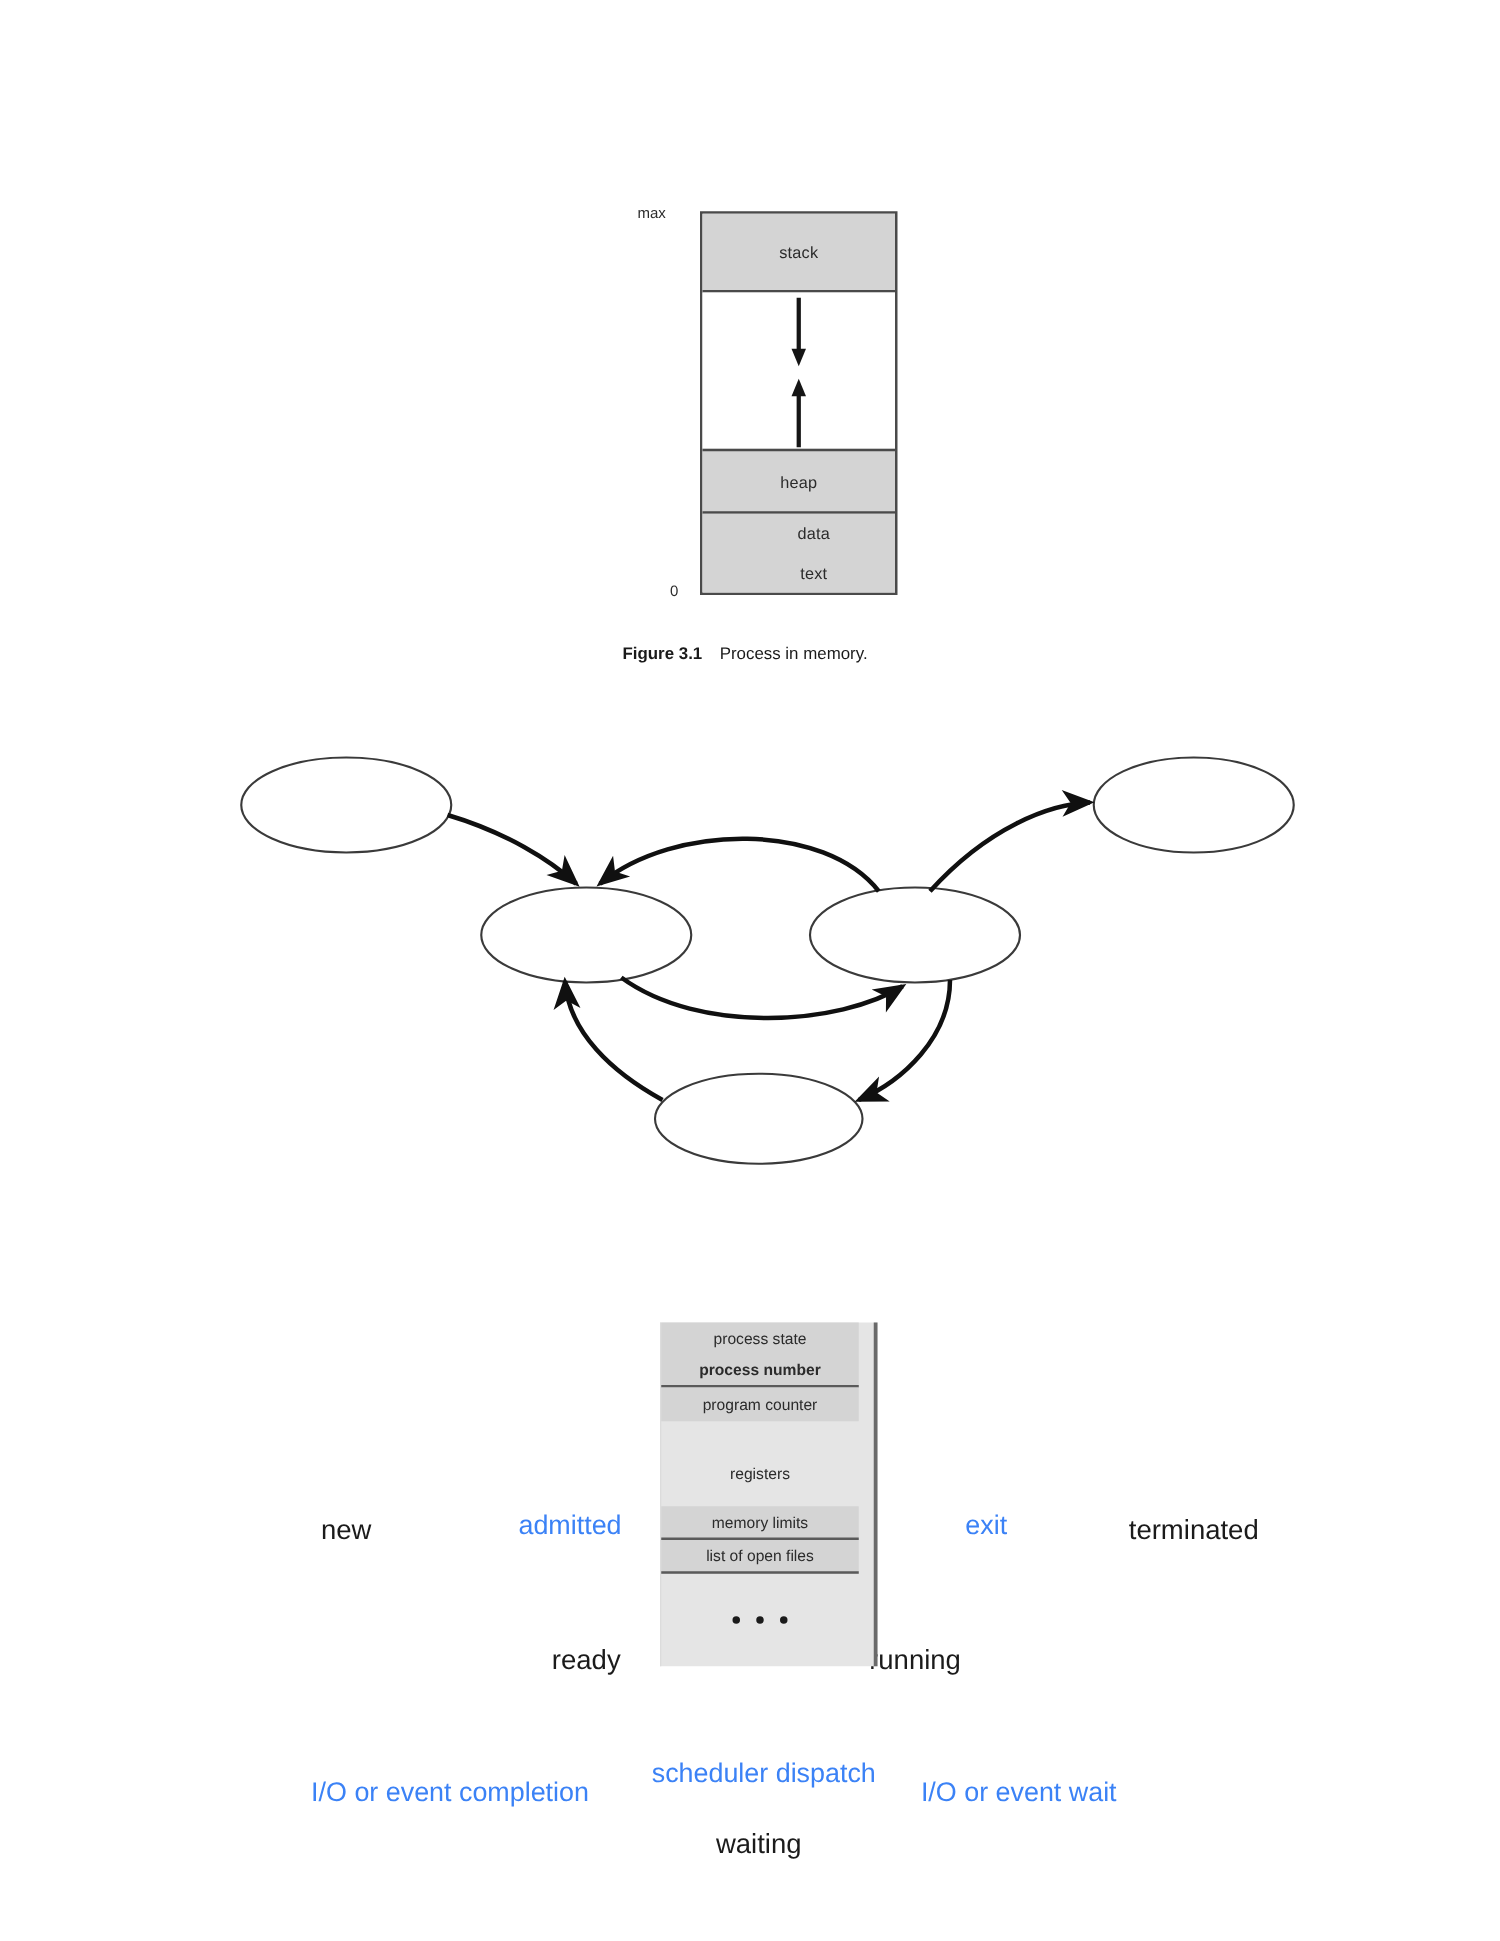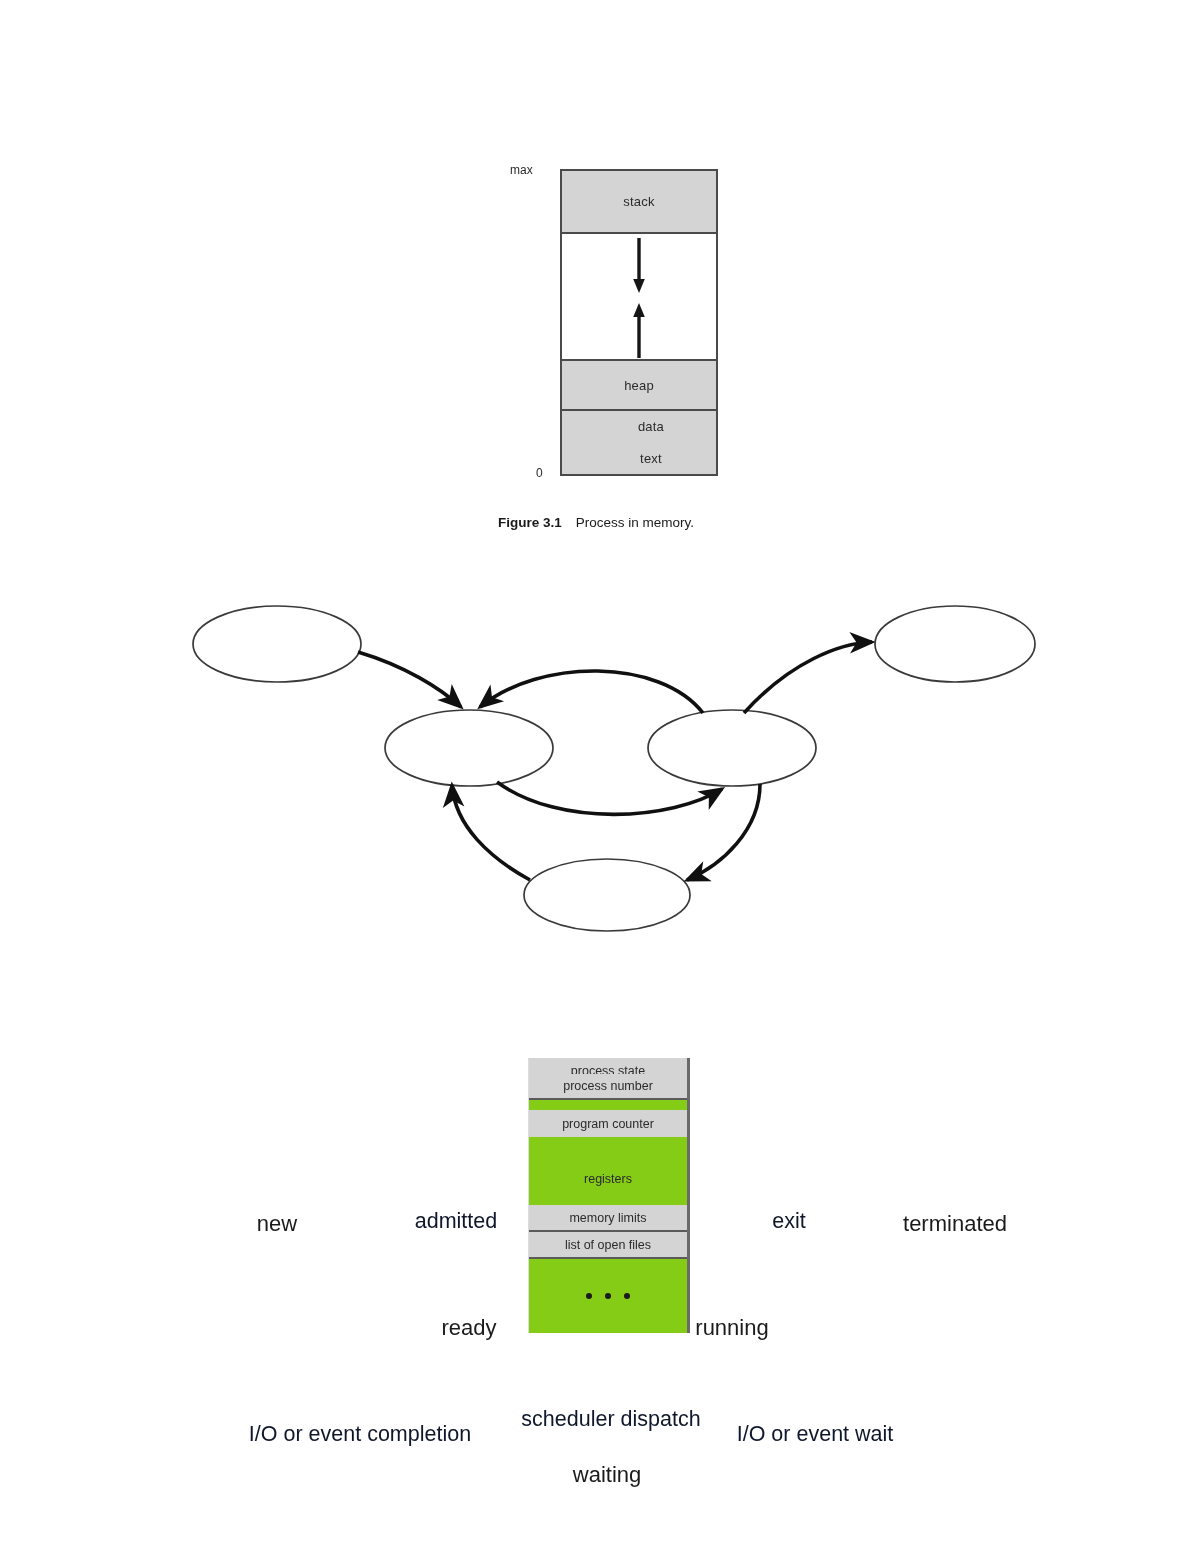--- a/index.html
+++ b/index.html
@@ -116,21 +116,21 @@
   .state-label {
     position: absolute;
     font-size: 22px;
     color: #1b1b1b;
     white-space: nowrap;
     transform: translate(-50%, -50%);
   }
   .edge-label {
     position: absolute;
     font-size: 21.5px;
-    color: #0f172a;
+    color: #3b82f6;
     white-space: nowrap;
     transform: translate(-50%, -50%);
   }
 
   
   #fig33 {
     position: absolute;
     left: 0;
     top: 1040px;
     width: 1200px;
@@ -138,39 +138,40 @@
   }
   .pcb-box {
     position: absolute;
     left: 528px;
     top: 18px;
     width: 158px;
     height: 275px;
     border-left: 1px solid #dcdcdc;
     border-right: 3px solid #6a6a6a;
     box-sizing: content-box;
-    background: #84cc16;
+    background: #e5e5e5;
+    padding-left: 12px;
   }
   .pcb-row {
     position: absolute;
     left: 0;
     width: 158px;
     box-sizing: border-box;
     display: flex;
     align-items: center;
     justify-content: center;
     font-size: 12.5px;
     color: #2b2b2b;
     white-space: nowrap;
   }
   .pcb-row.filled { background: #d4d4d4; }
   .pcb-row.rule-bottom { border-bottom: 2px solid #5a5a5a; }
 
   #pcb-r1 { top: 0px;   height: 26px; }
-  #pcb-r2 { top: 16px;  height: 26px; }
+  #pcb-r2 { top: 26px;  height: 26px; font-weight: bold; }
   #pcb-r3 { top: 52px;  height: 27px; }
   #pcb-r4 { top: 79px;  height: 84px; }
   #pcb-r5 { top: 147px; height: 27px; }
   #pcb-r6 { top: 174px; height: 27px; }
   #pcb-r7 { top: 201px; height: 74px; }
 
   .pcb-dots {
     display: flex;
     align-items: center;
     gap: 13px;

